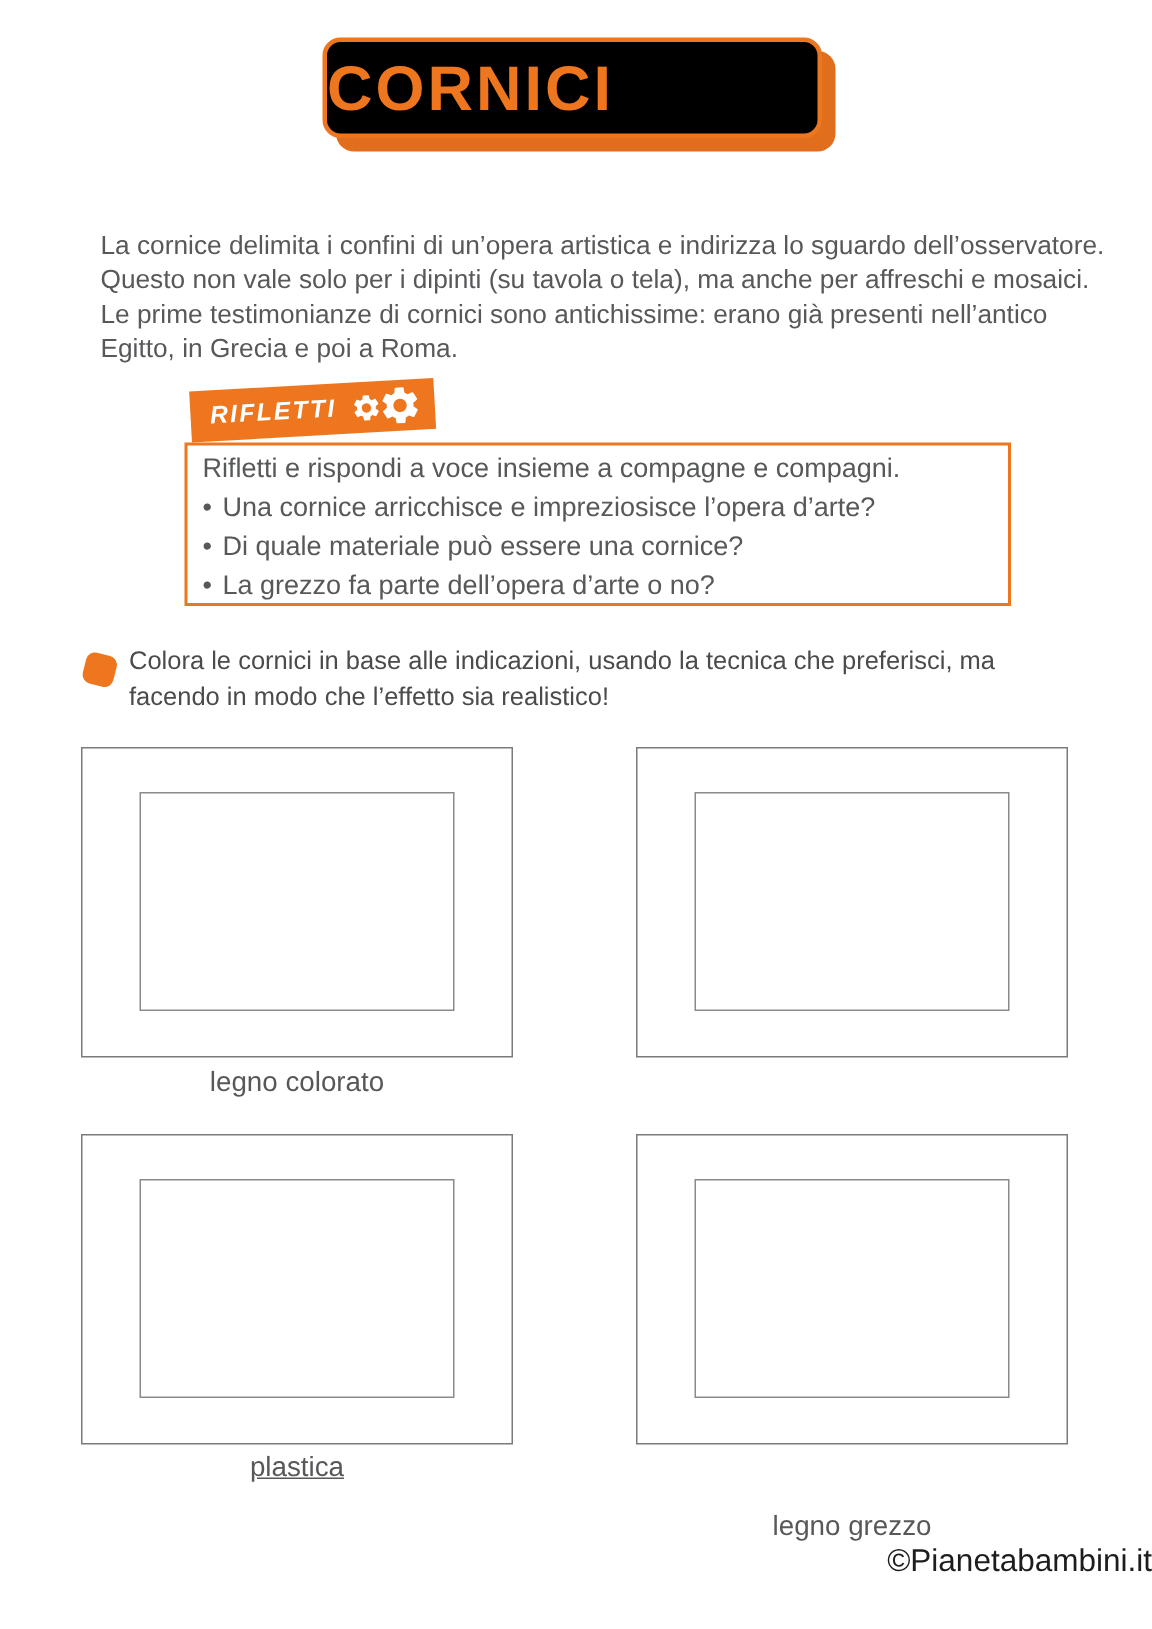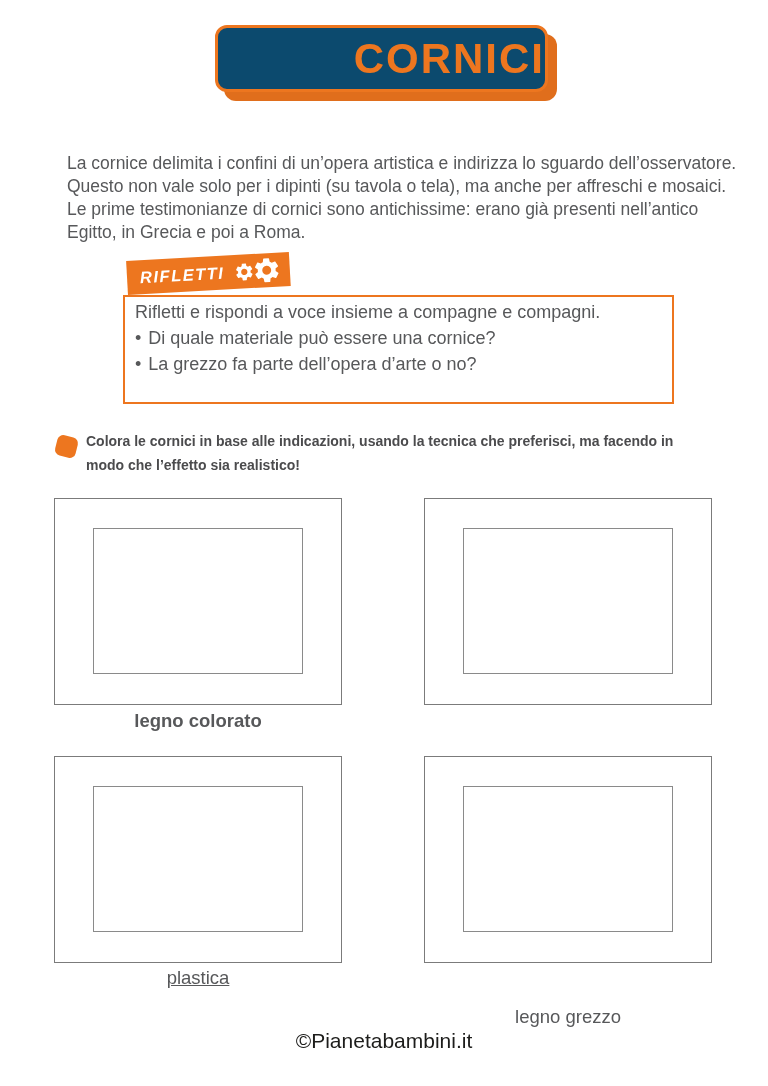--- a/index.html
+++ b/index.html
@@ -21,25 +21,25 @@
     font-family: "Liberation Sans", sans-serif;
     overflow: hidden;
     margin: 0 auto;
   }
 
   
   .title-box {
     position: absolute;
     left: 215px; top: 25px;
     width: 333px; height: 67px;
-    background: #0c4a6e;
+    background: #000000;
     border: 3px solid var(--accent-orange);
     border-radius: 12px;
     box-shadow: 9px 9px 0 0 var(--accent-orange-shadow);
-    display: flex; align-items: center; justify-content: flex-end;
+    display: flex; align-items: center; justify-content: flex-start;
     z-index: 2;
   }
   .title-box h1 {
     margin: 0;
     font-size: 42px;
     font-weight: bold;
     letter-spacing: 2px;
     color: var(--accent-orange);
   }
 
@@ -98,22 +98,22 @@
     position: absolute;
     left: 1px; top: 7px;
     width: 21px; height: 21px;
     background: var(--accent-orange);
     border-radius: 6px;
     transform: rotate(14deg);
   }
   .task-text {
     margin: 0 0 0 31px;
     width: 612px;
-    font-size: 14px;
-    font-weight: bold;
+    font-size: 17px;
+    font-weight: normal;
     line-height: 24px;
     color: var(--task-text);
   }
 
   
   .frame {
     position: absolute;
     width: 288px; height: 207px;
     border: 1px solid var(--frame-border);
     background: #ffffff;
@@ -129,31 +129,31 @@
   .frame-2 { left: 424px; top: 498px; }
   .frame-3 { left: 54px;  top: 756px; }
   .frame-4 { left: 424px; top: 756px; }
   .frame-label {
     position: absolute;
     width: 288px;
     text-align: center;
     font-size: 18.5px;
     color: var(--text-gray);
   }
-  .label-1 { left: 54px;  top: 710px; font-weight: bold; }
+  .label-1 { left: 54px;  top: 710px; }
   .label-2 { left: 424px; top: 710px; }
   .label-3 { left: 54px;  top: 967px; text-decoration: underline; }
   .label-4 { left: 424px; top: 967px; margin-top: 39px; }
 
   
   .footer {
     position: absolute;
     left: 0; top: 1029px;
     width: 768px;
-    text-align: center;
+    text-align: right;
     font-size: 21px;
     color: var(--footer-text);
   }
 </style>
 </head>
 <body>
 
 <div class="page">
 
   <div class="title-box">
@@ -168,20 +168,23 @@
       <path d="M19.14 12.94c.04-.3.06-.61.06-.94 0-.32-.02-.64-.07-.94l2.03-1.58c.18-.14.23-.41.12-.61l-1.92-3.32c-.12-.22-.37-.29-.59-.22l-2.39.96c-.5-.38-1.03-.7-1.62-.94l-.36-2.54c-.04-.24-.24-.41-.48-.41h-3.84c-.24 0-.43.17-.47.41l-.36 2.54c-.59.24-1.13.57-1.62.94l-2.39-.96c-.22-.08-.47 0-.59.22L2.74 8.87c-.12.21-.08.47.12.61l2.03 1.58c-.05.3-.09.63-.09.94s.02.64.07.94l-2.03 1.58c-.18.14-.23.41-.12.61l1.92 3.32c.12.22.37.29.59.22l2.39-.96c.5.38 1.03.7 1.62.94l.36 2.54c.05.24.24.41.48.41h3.84c.24 0 .44-.17.47-.41l.36-2.54c.59-.24 1.13-.56 1.62-.94l2.39.96c.22.08.47 0 .59-.22l1.92-3.32c.12-.22.07-.47-.12-.61l-2.01-1.58zM12 15.6c-1.98 0-3.6-1.62-3.6-3.6s1.62-3.6 3.6-3.6 3.6 1.62 3.6 3.6-1.62 3.6-3.6 3.6z"></path>
     </svg>
     <svg class="gear gear-large" viewBox="0 0 24 24" fill="#ffffff" xmlns="http://www.w3.org/2000/svg">
       <path d="M19.14 12.94c.04-.3.06-.61.06-.94 0-.32-.02-.64-.07-.94l2.03-1.58c.18-.14.23-.41.12-.61l-1.92-3.32c-.12-.22-.37-.29-.59-.22l-2.39.96c-.5-.38-1.03-.7-1.62-.94l-.36-2.54c-.04-.24-.24-.41-.48-.41h-3.84c-.24 0-.43.17-.47.41l-.36 2.54c-.59.24-1.13.57-1.62.94l-2.39-.96c-.22-.08-.47 0-.59.22L2.74 8.87c-.12.21-.08.47.12.61l2.03 1.58c-.05.3-.09.63-.09.94s.02.64.07.94l-2.03 1.58c-.18.14-.23.41-.12.61l1.92 3.32c.12.22.37.29.59.22l2.39-.96c.5.38 1.03.7 1.62.94l.36 2.54c.05.24.24.41.48.41h3.84c.24 0 .44-.17.47-.41l.36-2.54c.59-.24 1.13-.56 1.62-.94l2.39.96c.22.08.47 0 .59-.22l1.92-3.32c.12-.22.07-.47-.12-.61l-2.01-1.58zM12 15.6c-1.98 0-3.6-1.62-3.6-3.6s1.62-3.6 3.6-3.6 3.6 1.62 3.6 3.6-1.62 3.6-3.6 3.6z"></path>
     </svg>
   </div>
 
   <div class="questions-box">
     <div class="q-intro">Rifletti e rispondi a voce insieme a compagne e compagni.</div>
     <div class="q-line">
+      <span class="bullet">•</span><span>Una cornice arricchisce e impreziosisce l’opera d’arte?</span>
+    </div>
+    <div class="q-line">
       <span class="bullet">•</span><span>Di quale materiale può essere una cornice?</span>
     </div>
     <div class="q-line">
       <span class="bullet">•</span><span>La grezzo fa parte dell’opera d’arte o no?</span>
     </div>
   </div>
 
   <div class="task-row">
     <span class="task-bullet-icon"></span>
     <p class="task-text">Colora le cornici in base alle indicazioni, usando la tecnica che preferisci, ma facendo in modo che l’effetto sia realistico!</p>

